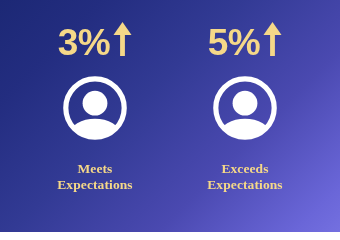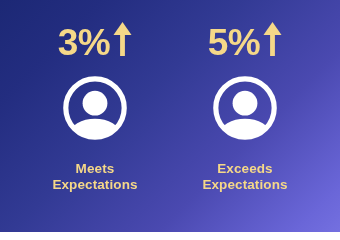--- a/index.html
+++ b/index.html
@@ -62,21 +62,21 @@
   }
   .stat-label {
     margin-top: 16px;
     font-size: 13.5px;
     font-weight: bold;
     color: #f5d888;
     text-align: center;
     line-height: 1.22;
     letter-spacing: 0.1px;
     white-space: pre-line;
-    font-family: Liberation Sans, sans-serif;
+    font-family: Liberation Serif, serif;
   }
 </style>
 </head>
 <body>
 
 <div id="infographic">
 
   <div class="stat-column">
     <div class="stat-value-row">
       <span class="stat-percent">3%</span>

